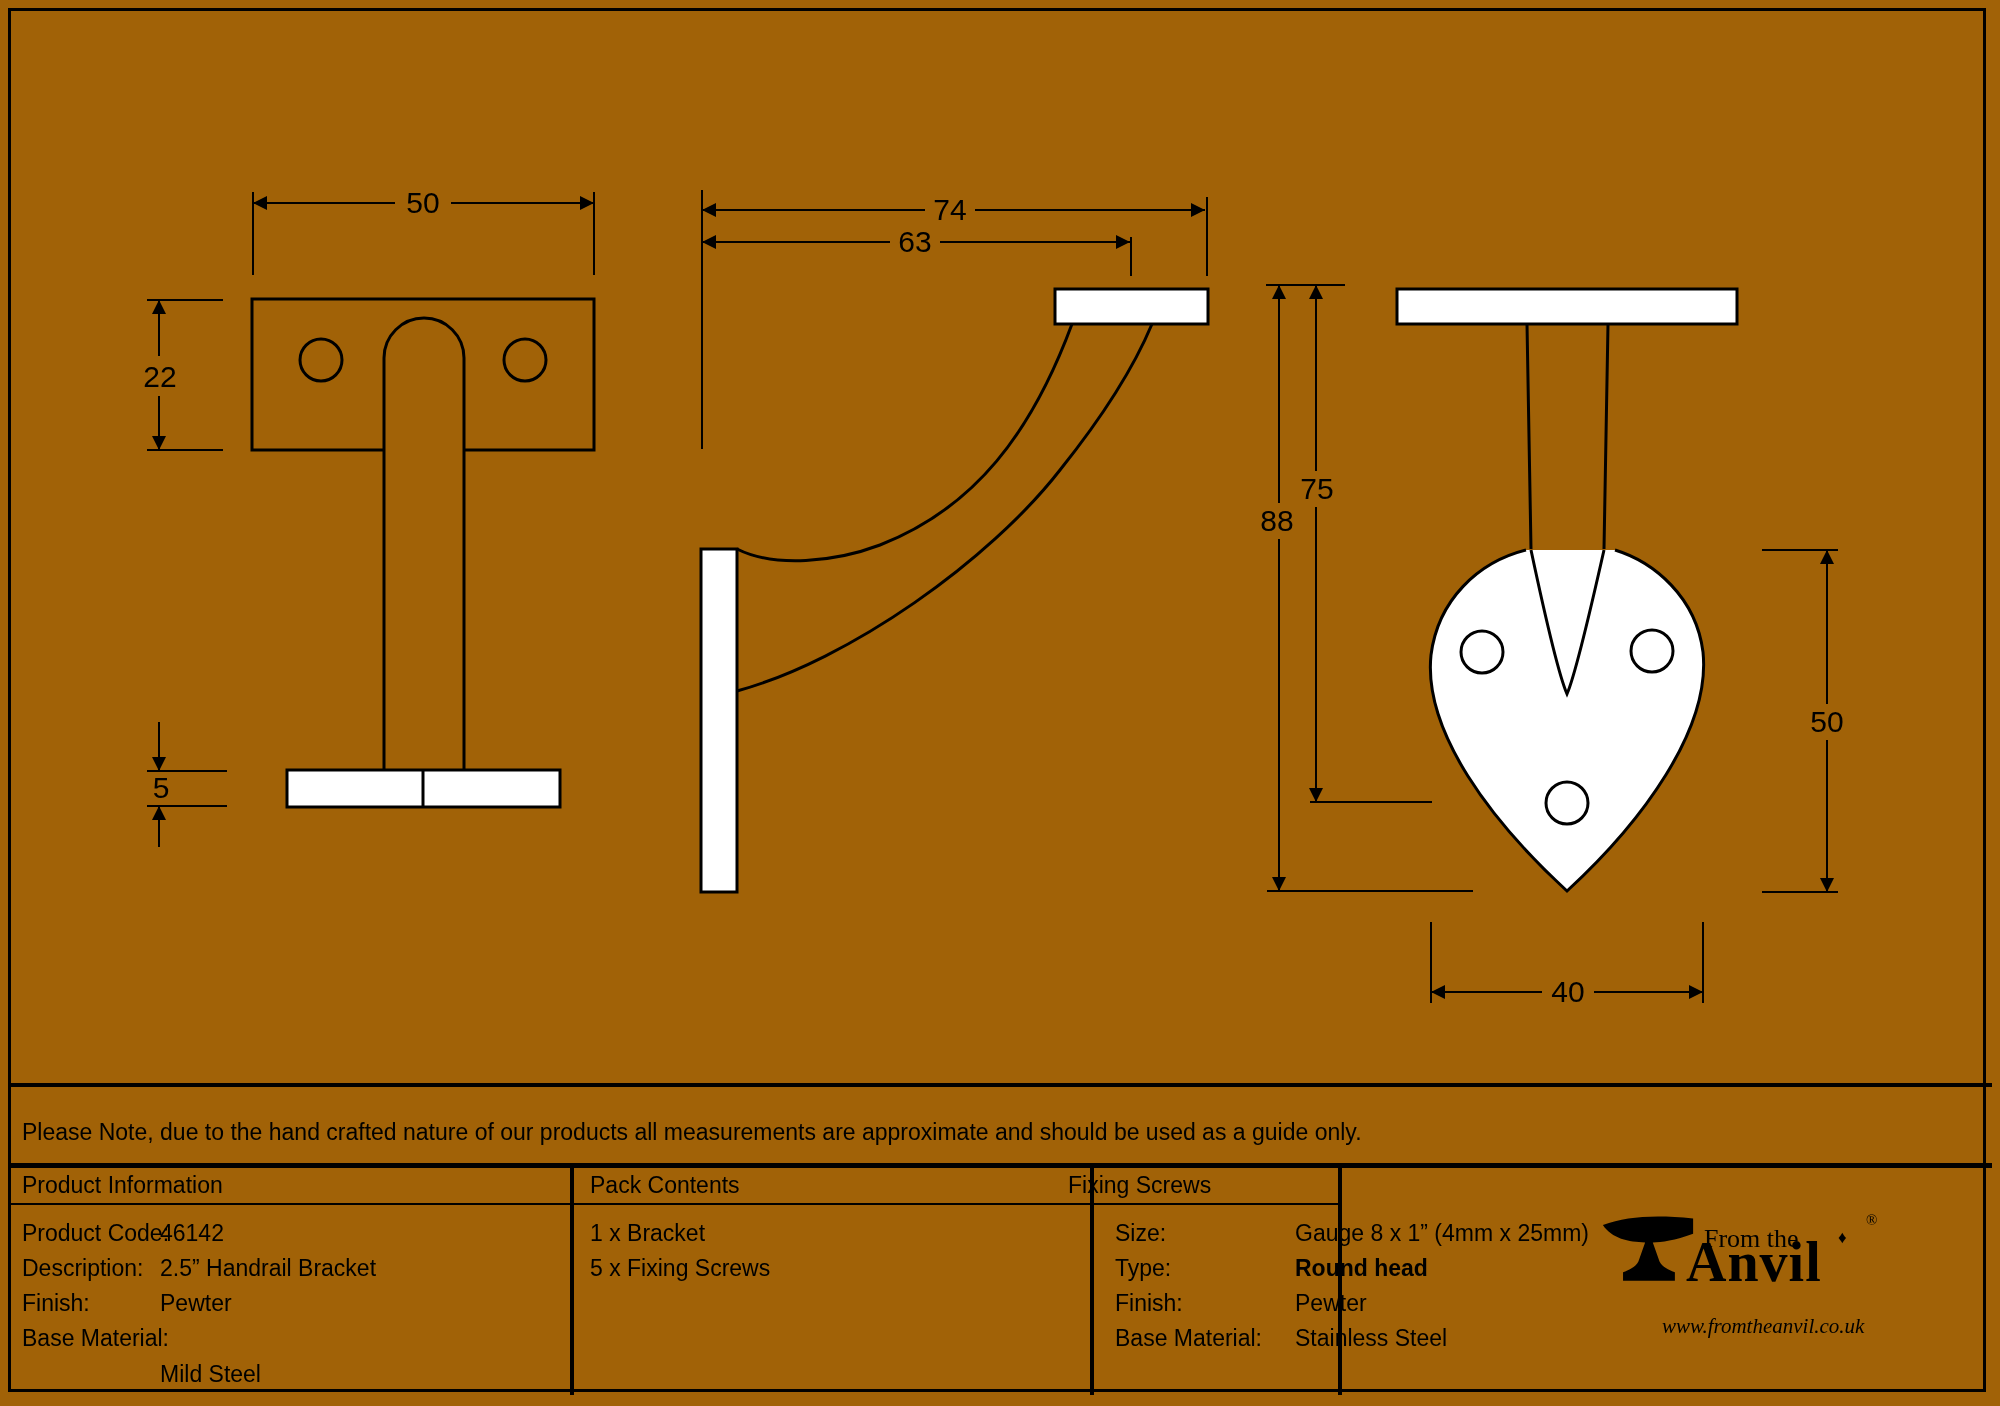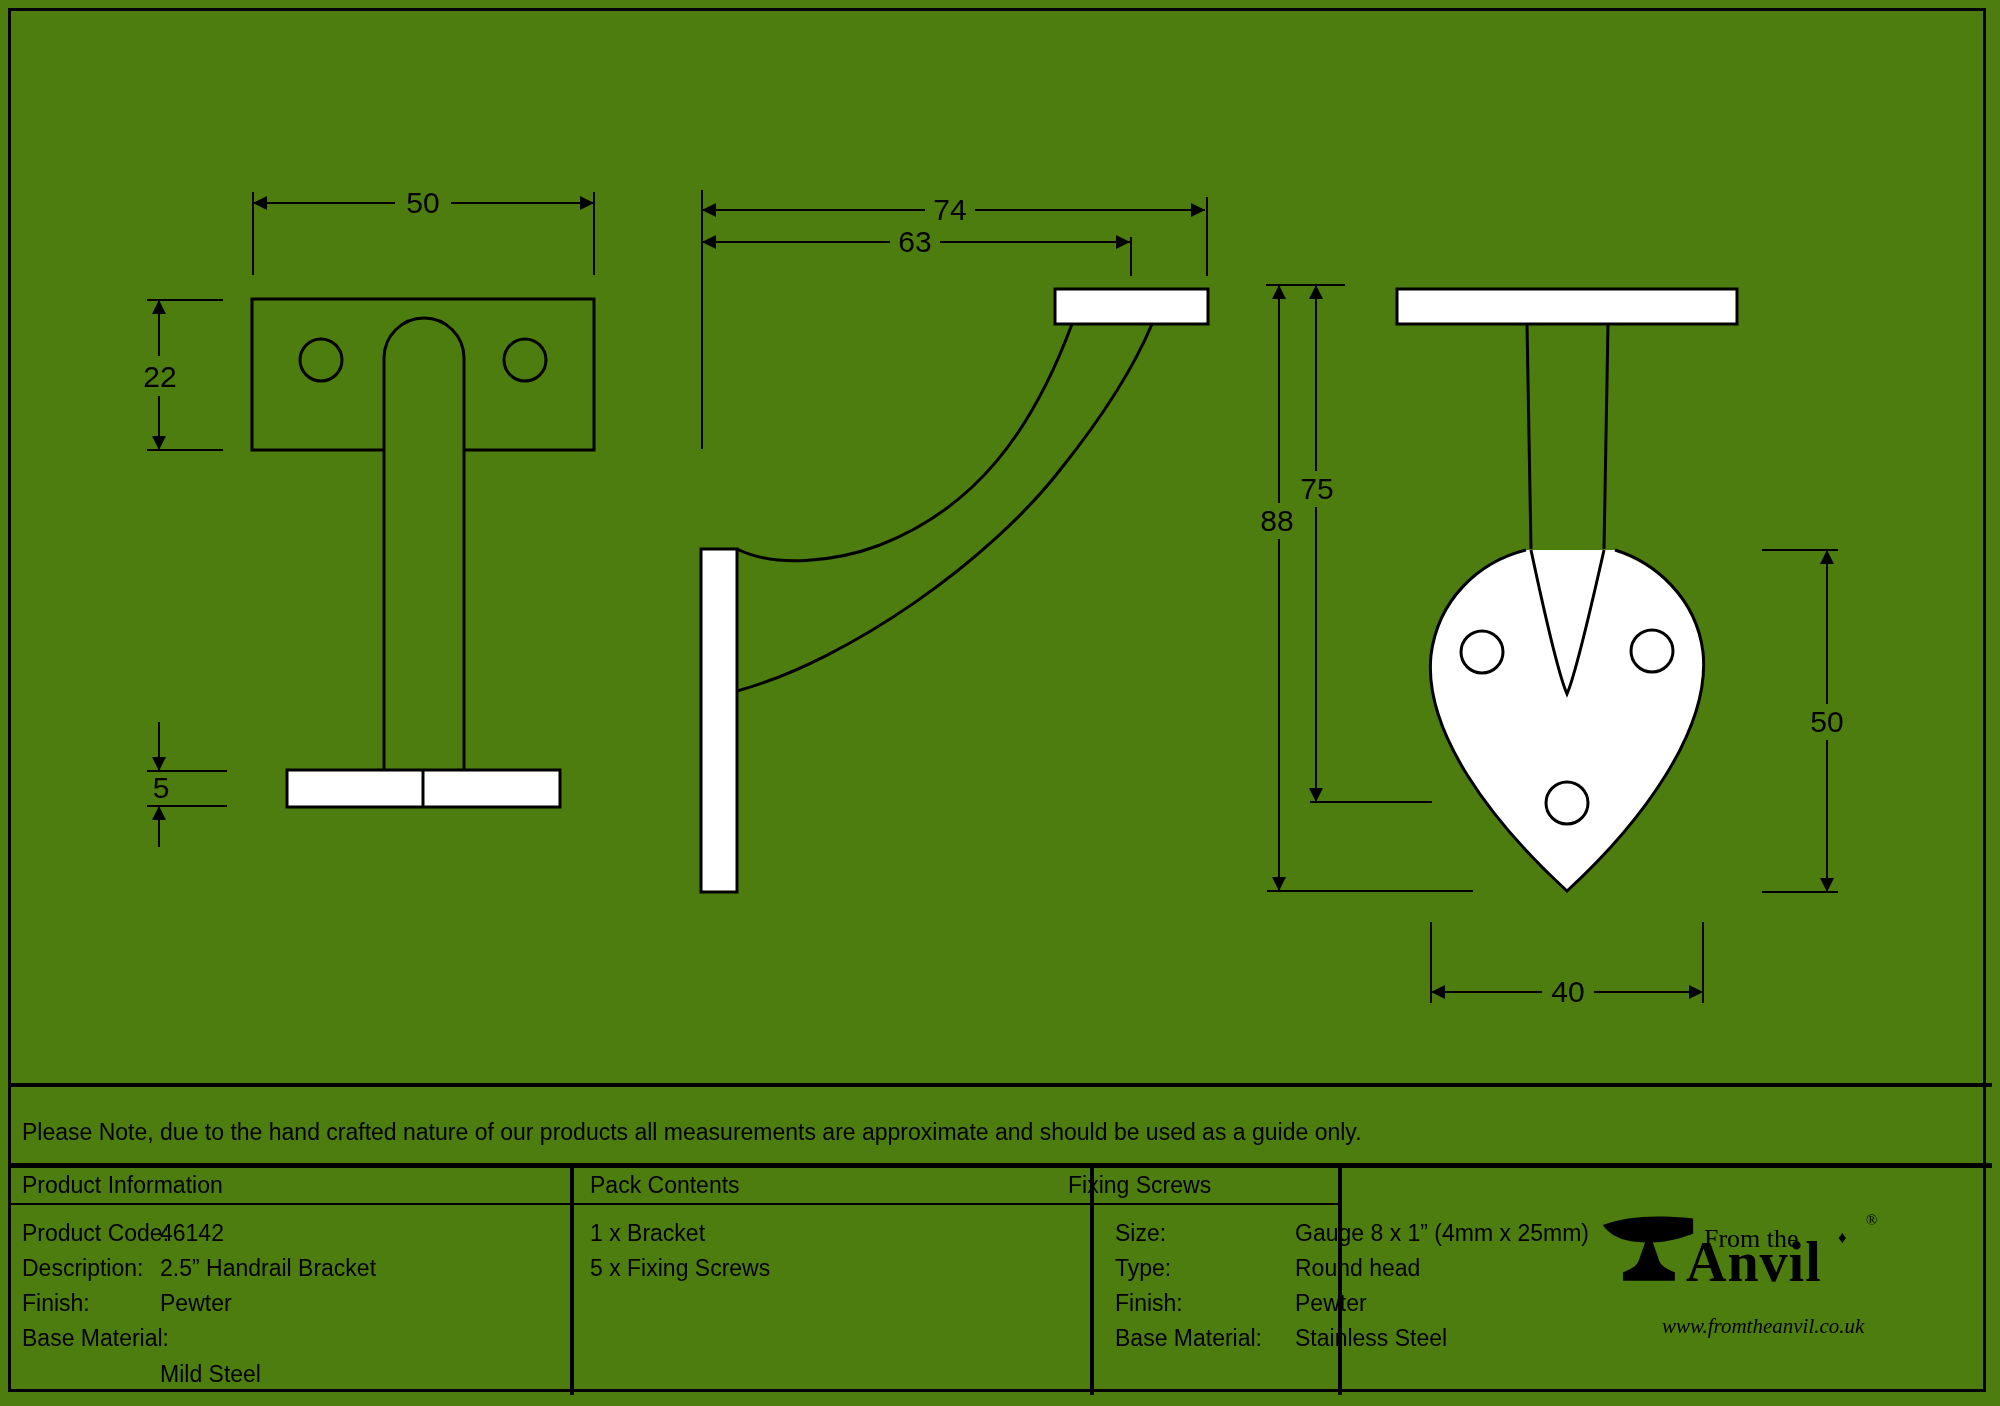--- a/index.html
+++ b/index.html
@@ -1,16 +1,16 @@
 <!DOCTYPE html>
 <html><head>
 <meta charset="utf-8">
 <style>
   html,body{margin:0;padding:0;background:#fff;}
-  .page{position:relative;width:2000px;height:1406px;background:#4d7c0f;
+  .page{position:relative;width:2000px;height:1406px;background:#a16207;
         font-family:"Liberation Sans",sans-serif;color:#000;overflow:hidden;}
   .page-frame{position:absolute;left:8px;top:8px;width:1978px;height:1384px;
         border:3px solid #000;box-sizing:border-box;}
   svg text{font-family:"Liberation Sans",sans-serif;fill:#000;}
   .dim-text{font-size:30px;}
   .hline{position:absolute;background:#000;}
   .vline{position:absolute;background:#000;}
   .note-text{position:absolute;left:22px;top:1119px;font-size:23px;}
   .th{position:absolute;font-size:23px;font-weight:400;}
   .cell-label{position:absolute;font-size:23px;}
@@ -150,21 +150,21 @@
   <div class="cell-value" style="left:160px;top:1290px;">Pewter</div>
   <div class="cell-label" style="left:22px;top:1325px;">Base Material:</div>
   <div class="cell-value" style="left:160px;top:1325px;margin-top:36px;">Mild Steel</div>
 
   <div class="cell-value" style="left:590px;top:1220px;">1 x Bracket</div>
   <div class="cell-value" style="left:590px;top:1255px;">5 x Fixing Screws</div>
 
   <div class="cell-label" style="left:1115px;top:1220px;">Size:</div>
   <div class="cell-value" style="left:1295px;top:1220px;">Gauge 8 x 1” (4mm x 25mm)</div>
   <div class="cell-label" style="left:1115px;top:1255px;">Type:</div>
-  <div class="cell-value" style="left:1295px;top:1255px;">Round head</div>
+  <div class="cell-value" style="left:1295px;top:1255px;font-weight:bold;">Round head</div>
   <div class="cell-label" style="left:1115px;top:1290px;">Finish:</div>
   <div class="cell-value" style="left:1295px;top:1290px;">Pewter</div>
   <div class="cell-label" style="left:1115px;top:1325px;">Base Material:</div>
   <div class="cell-value" style="left:1295px;top:1325px;">Stainless Steel</div>
 
   <div class="logo-block">
     <svg width="96" height="80" viewBox="0 0 100 80" style="position:absolute;left:0;top:14px;">
       <path fill="#000" d="M3 12 C 28 3, 55 1, 97 5 L 97 21 C 78 28, 64 30, 55 30
                L 62 50 C 65 56, 72 59, 78 61 L 78 70 L 24 70 L 24 61
                C 30 59, 37 56, 40 50 L 47 30 C 30 30, 12 26, 3 12 Z"></path>

